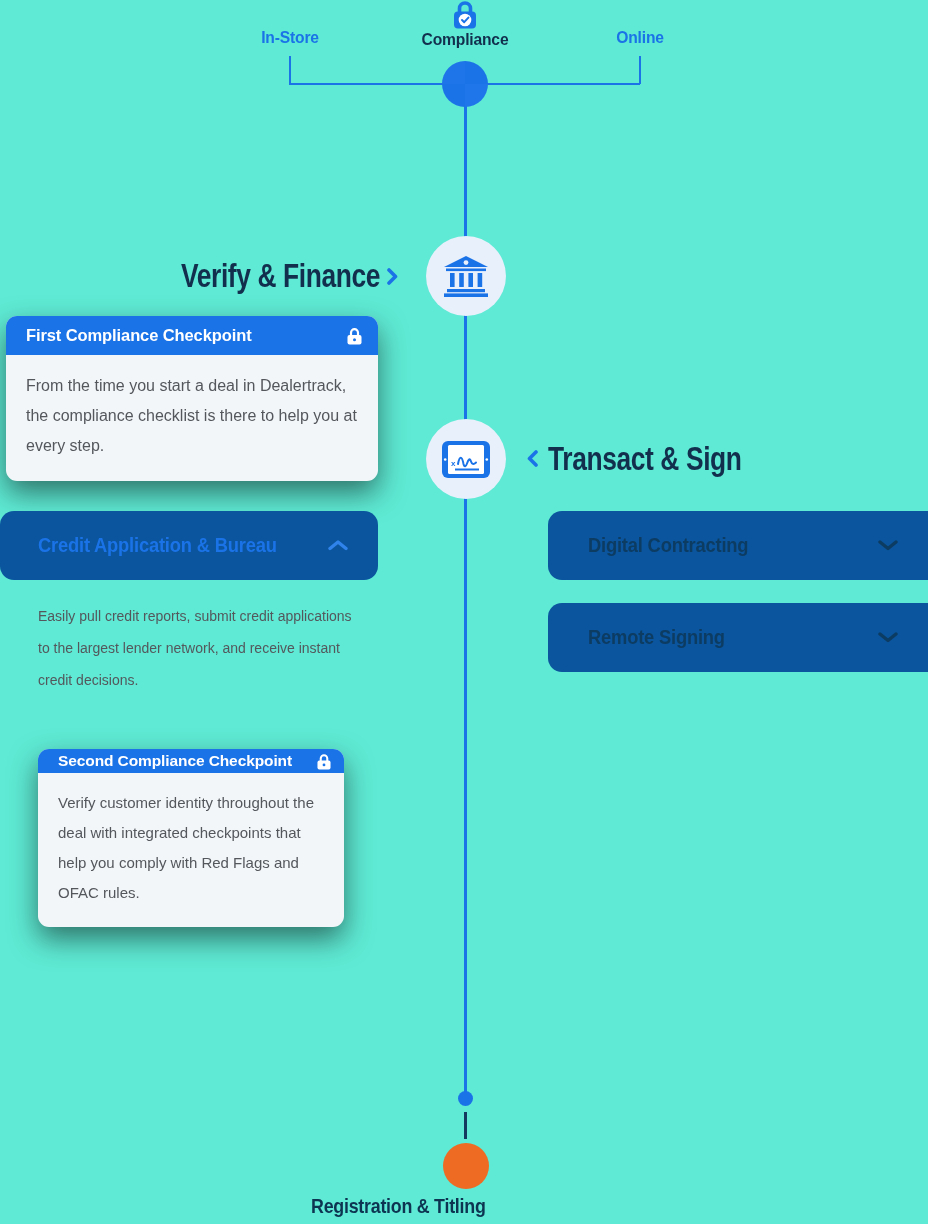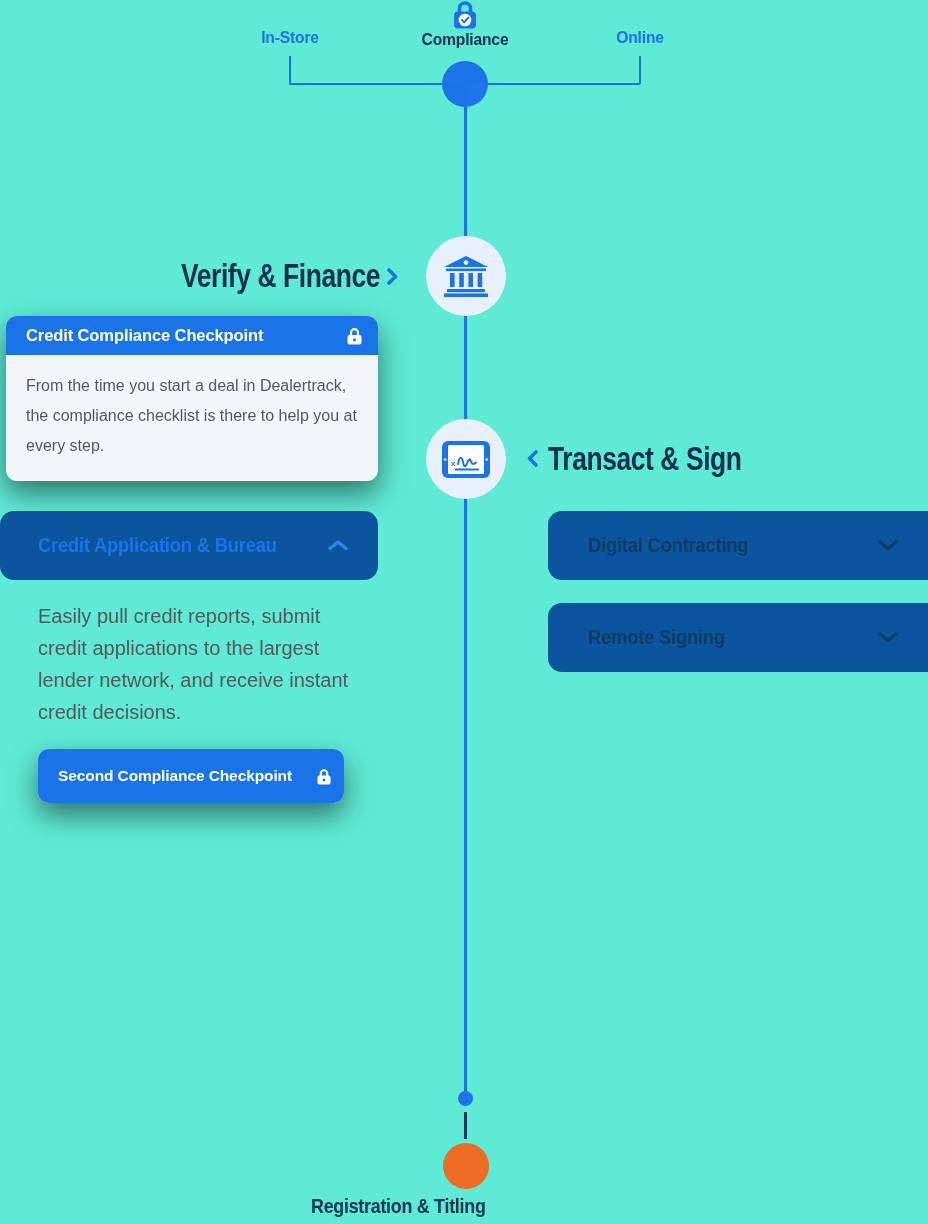--- a/index.html
+++ b/index.html
@@ -49,38 +49,38 @@
   .hd-transact{left:548px;top:440px;transform:scaleX(.8);transform-origin:left center;}
   .chev-inline{position:absolute;z-index:2;}
   .chev-verify{left:387px;top:268px;}
   .chev-transact{left:527px;top:450px;}
 
   
   .cp-card{position:absolute;border-radius:11px;box-shadow:0 12px 28px rgba(0,0,0,.5);z-index:2;overflow:hidden;background:var(--card-bg,#f3f6f9);}
   .cp-first{left:6px;top:316px;width:372px;}
   .cp-second{left:38px;top:749px;width:306px;}
   .cp-head{background:var(--blue,#1b73e8);display:flex;align-items:center;justify-content:space-between;padding:0 16px 0 20px;height:39px;}
-  .cp-second .cp-head{height:54px;padding:0 13px 0 20px;}
+  .cp-second .cp-head{height:24px;padding:0 13px 0 20px;}
   .cp-title{color:#fff;font-weight:bold;font-size:16.5px;letter-spacing:-.1px;}
   .cp-second .cp-title{font-size:15.5px;}
   .cp-body{padding:16px 20px 20px 20px;color:var(--gray,#54585d);font-size:16px;line-height:30px;}
   .cp-second .cp-body{font-size:15px;padding:15px 18px 19px 20px;}
 
   
   .acc-btn{position:absolute;height:69px;background:var(--btn-bg,#0a559e);border-radius:14px;display:flex;align-items:center;justify-content:space-between;border:none;cursor:pointer;z-index:2;text-align:left;gap:13px;}
   .acc-label{font-weight:bold;font-size:19.5px;letter-spacing:-.2px;transform:scaleX(.94);transform-origin:left center;white-space:nowrap;}
   .acc-credit{left:0;top:511px;width:378px;padding:0 30px 0 38px;}
   .acc-credit .acc-label{color:var(--blue,#1b73e8);}
   .acc-menu{left:0;top:969px;width:378px;height:64px;padding:0 30px 0 38px;}
   .acc-menu .acc-label{color:var(--navy,#12304e);}
   .acc-digital{left:548px;top:511px;width:396px;padding:0 46px 0 40px;}
   .acc-remote{left:548px;top:603px;width:396px;padding:0 46px 0 40px;}
   .acc-digital .acc-label,.acc-remote .acc-label{color:var(--btn-label-navy,#0d3c63);}
 
-  .acc-desc{position:absolute;left:38px;top:600px;width:326px;color:var(--gray,#54585d);font-size:20px;line-height:32px;z-index:2;}
+  .acc-desc{position:absolute;left:38px;top:600px;width:326px;color:var(--gray,#54585d);font-size:14px;line-height:32px;z-index:2;}
 
   
   .reg-row{position:absolute;left:284px;top:1194px;width:360px;display:flex;justify-content:center;gap:13px;z-index:2;flex-direction:column;}
   .reg-title{font-weight:bold;font-size:21px;color:#0d3552;letter-spacing:-.3px;transform:scaleX(.85);transform-origin:center;white-space:nowrap;}
 
   svg{display:block;}
 </style>
 </head>
 <body>
 
@@ -142,21 +142,21 @@
 
   <div class="stage-heading hd-verify">Verify &amp; Finance</div>
   <div class="chev-inline chev-verify">
     <svg width="11" height="17" viewBox="0 0 11 17">
         <polyline points="2,2 8.5,8.5 2,15" fill="none" stroke="#1b73e8" stroke-width="3.6" stroke-linecap="round" stroke-linejoin="round"></polyline>
       </svg>
   </div>
 
   <div class="cp-card cp-first">
     <div class="cp-head">
-      <span class="cp-title">Credit Compliance Checkpoint</span>
+      <span class="cp-title">First Compliance Checkpoint</span>
       <span>
         <svg width="15" height="18" viewBox="0 0 15 18">
           <path d="M4 8.5 V5.7 a3.5 3.5 0 0 1 7 0 V8.5" fill="none" stroke="#ffffff" stroke-width="2.2"></path>
           <rect x="0.5" y="8" width="14" height="9.5" rx="2" fill="#ffffff"></rect>
           <circle cx="7.5" cy="12.7" r="1.5" fill="#1b73e8"></circle>
         </svg>
       </span>
     </div>
     <div class="cp-body">From the time you start a deal in Dealertrack, the compliance checklist is there to help you at every step.</div>
   </div>
@@ -176,20 +176,21 @@
     <div class="cp-head">
       <span class="cp-title">Second Compliance Checkpoint</span>
       <span>
         <svg width="14" height="17" viewBox="0 0 15 18">
           <path d="M4 8.5 V5.7 a3.5 3.5 0 0 1 7 0 V8.5" fill="none" stroke="#ffffff" stroke-width="2.2"></path>
           <rect x="0.5" y="8" width="14" height="9.5" rx="2" fill="#ffffff"></rect>
           <circle cx="7.5" cy="12.7" r="1.5" fill="#1b73e8"></circle>
         </svg>
       </span>
     </div>
+    <div class="cp-body">Verify customer identity throughout the deal with integrated checkpoints that help you comply with Red Flags and OFAC rules.</div>
   </div>
 
 
   <div class="chev-inline chev-transact">
     <svg width="11" height="17" viewBox="0 0 11 17">
         <polyline points="9,2 2.5,8.5 9,15" fill="none" stroke="#1b73e8" stroke-width="3.6" stroke-linecap="round" stroke-linejoin="round"></polyline>
       </svg>
   </div>
   <div class="stage-heading hd-transact">Transact &amp; Sign</div>
 

